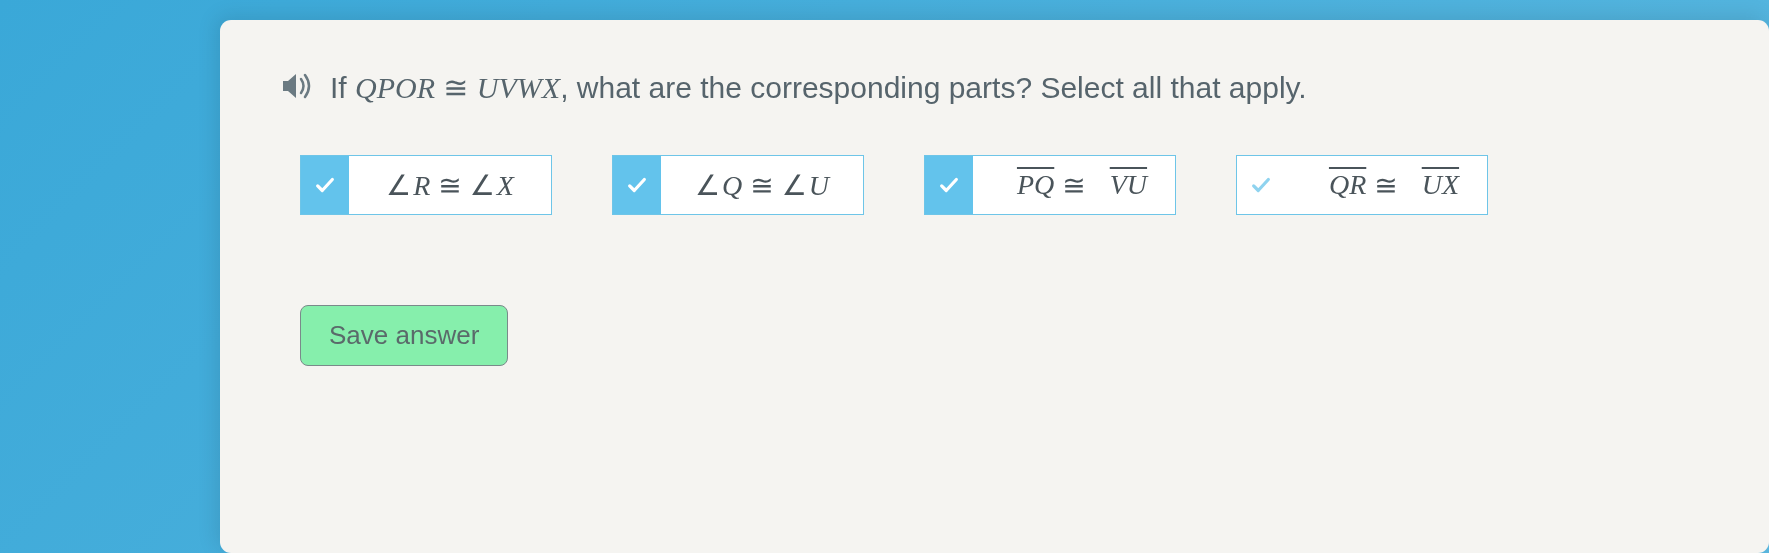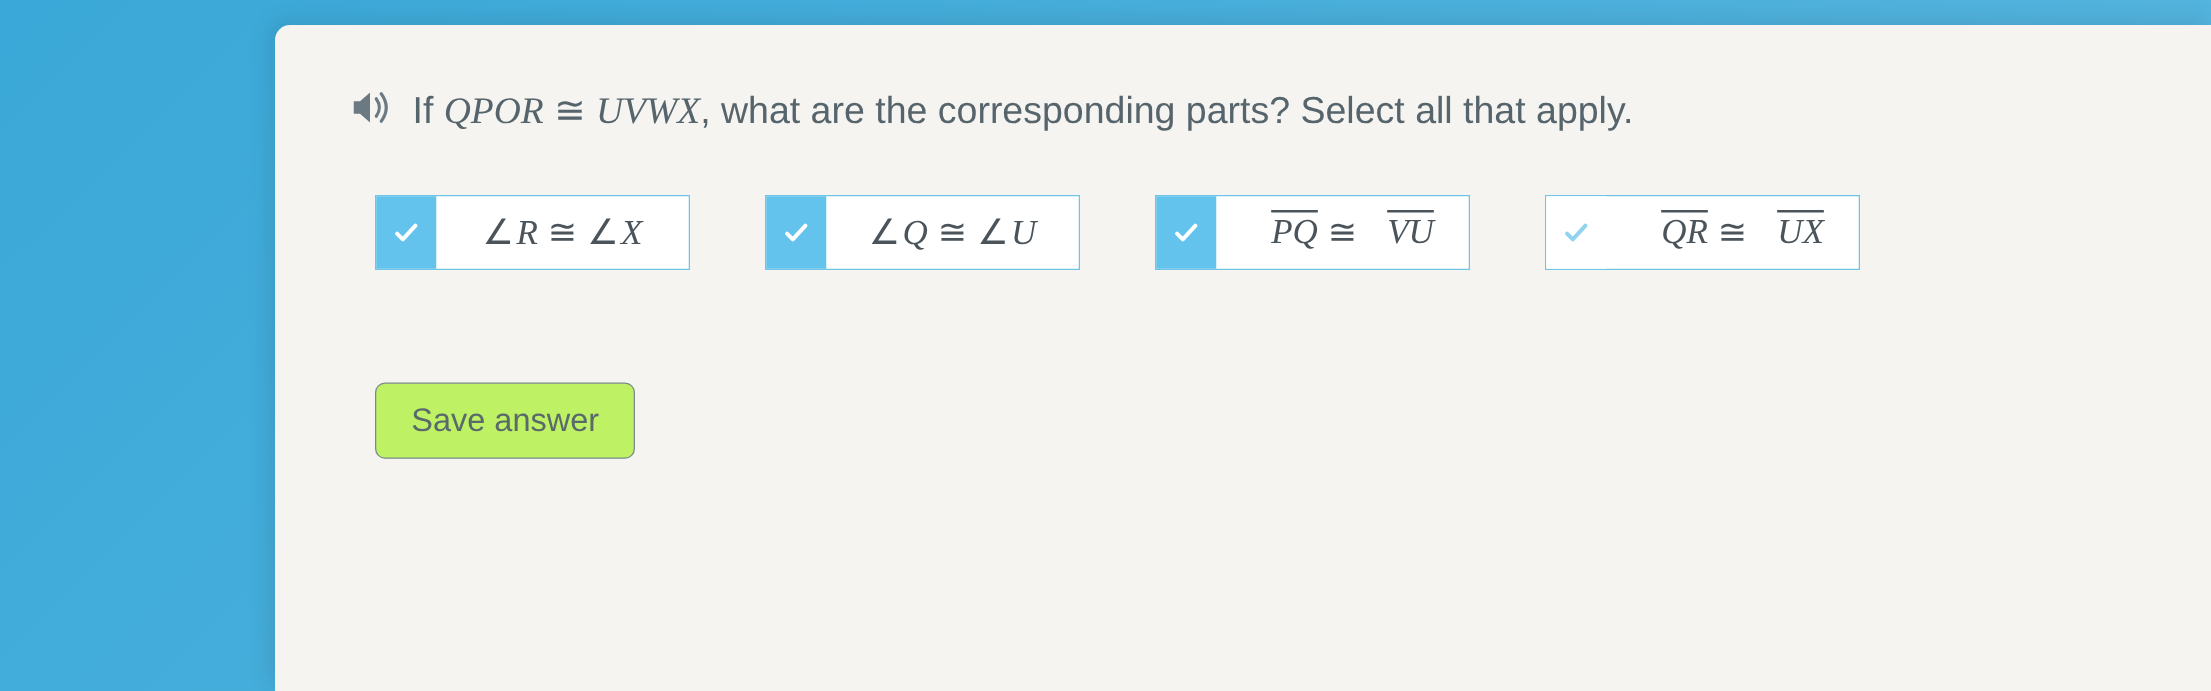--- a/index.html
+++ b/index.html
@@ -14,20 +14,21 @@
   .card {
     position: absolute;
     left: 220px;
     top: 20px;
     right: 0;
     bottom: 0;
     background: #f5f4f1;
     border-top-left-radius: 12px;
     padding: 50px 60px 40px 60px;
     box-shadow: -4px -4px 20px rgba(0,0,0,0.1);
+    border-radius: 11px;
   }
   .question-row {
     display: flex;
     align-items: center;
     gap: 16px;
     margin-bottom: 50px;
   }
   .speaker-icon {
     color: #6b7a82;
     flex-shrink: 0;
@@ -90,21 +91,21 @@
     font-style: normal;
     margin: 0 8px;
   }
   .overline {
     text-decoration: overline;
     text-decoration-thickness: 1.5px;
     margin-left: 16px;
   }
   .save-btn {
     border: 1.5px solid #7a8a8a;
-    background: #bef264;
+    background: #86efac;
     color: #5a6a6a;
     font-size: 26px;
     padding: 14px 28px;
     border-radius: 8px;
     cursor: pointer;
     font-family: inherit;
     margin-left: 20px;
   }
 </style>
 </head>

